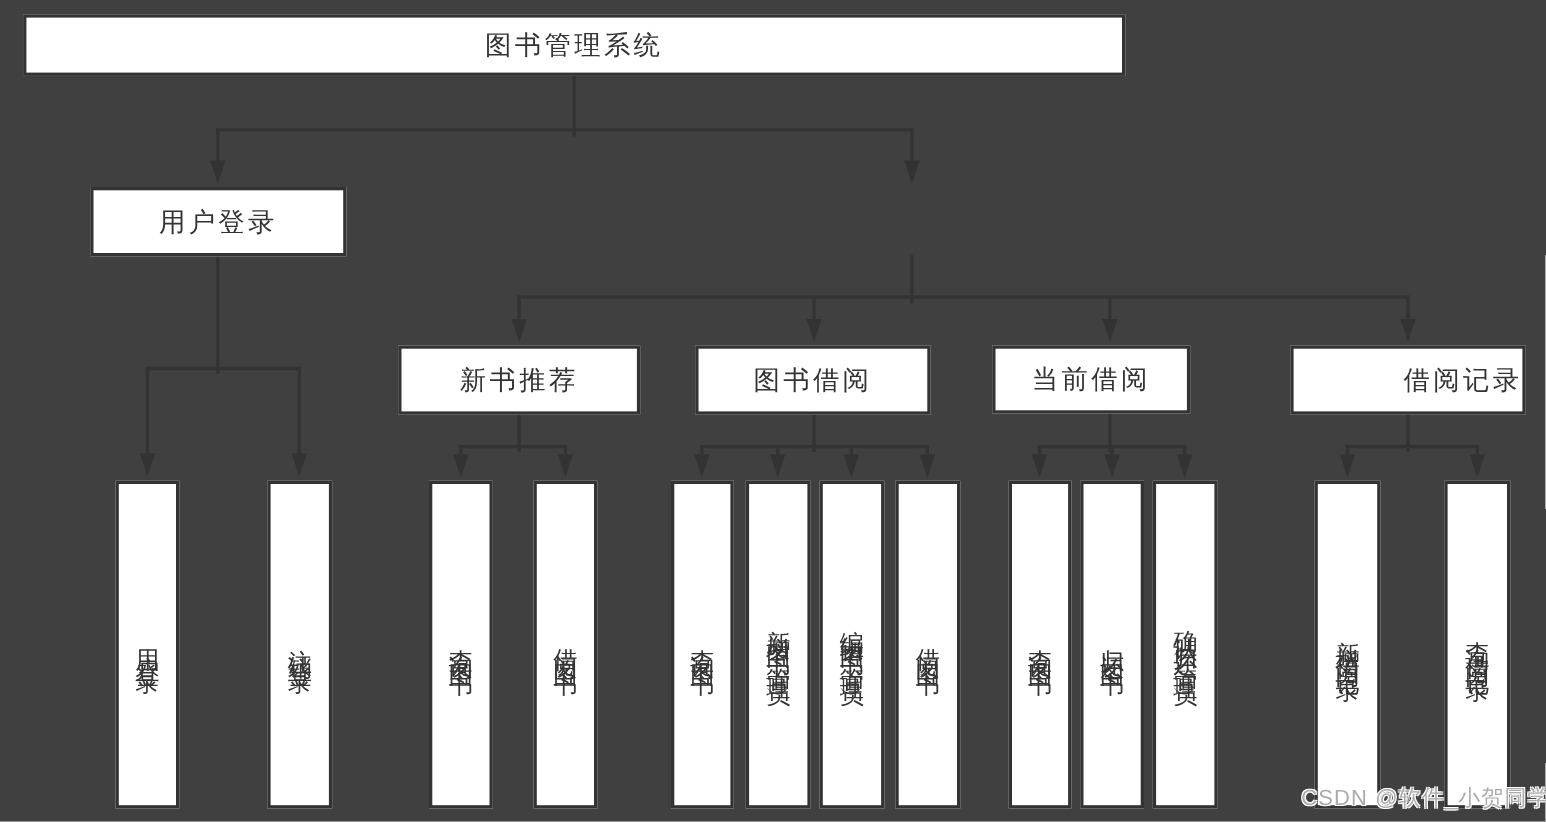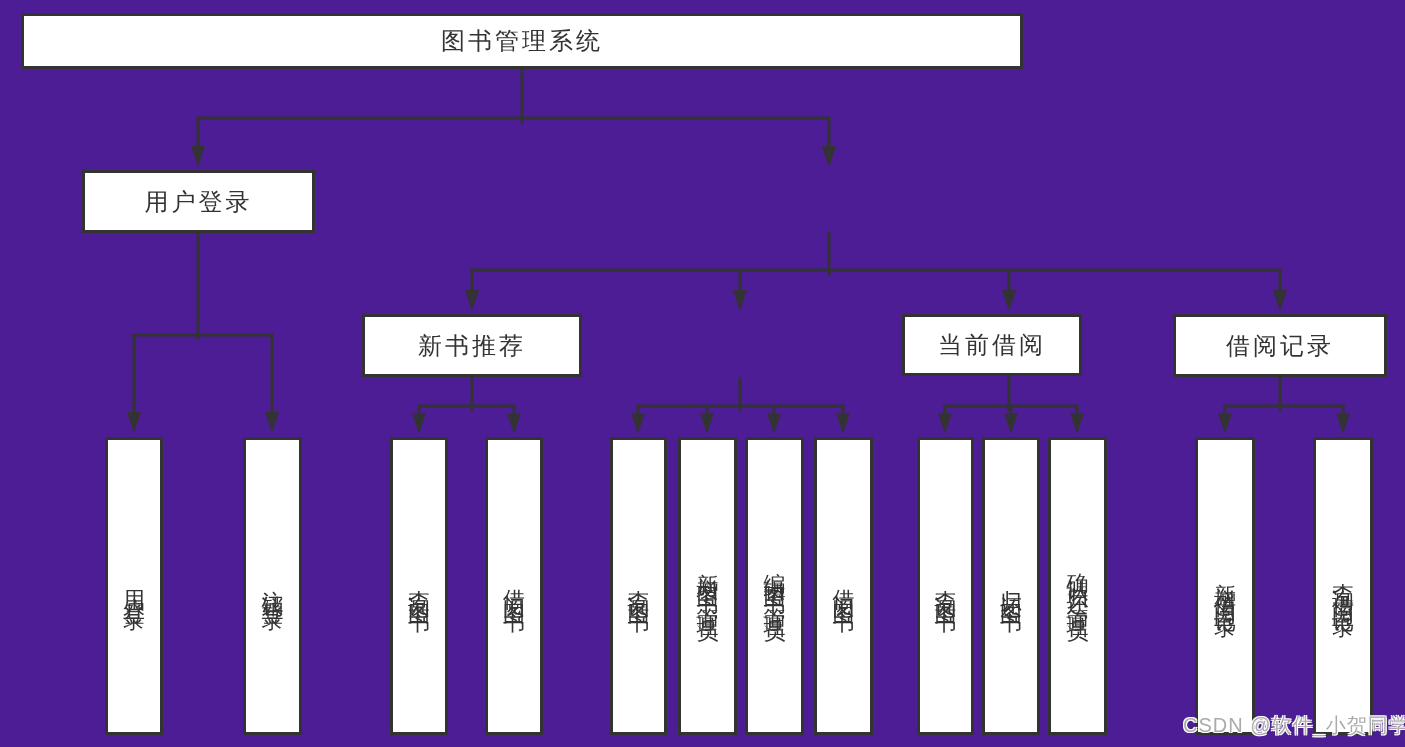--- a/index.html
+++ b/index.html
@@ -1,19 +1,19 @@
 <!DOCTYPE html>
 <html><head>
 <meta charset="utf-8">
 <style>
   html,body{margin:0;padding:0;background:#ffffff;}
   #canvas{
     position:relative;
     width:1405px;height:747px;
-    background:#4c1d95;
+    background:#404040;
     font-family:"Liberation Sans","DejaVu Sans",sans-serif;
     overflow:hidden;
   }
   #wires{position:absolute;left:0;top:0;width:1405px;height:747px;}
   .node{
     position:absolute;
     box-sizing:border-box;
     border:3px solid #333333;
     background:#ffffff;
     display:flex;align-items:center;justify-content:center;
@@ -33,21 +33,21 @@
     line-height:1;
     color:#333333;
   }
   
   .n-root  {left:21px;  top:13px;  width:1002px; height:56px;}
   .n-login {left:82px;  top:170px; width:233px;  height:63px;}
   .n-mgmt  {left:711px; top:170px; width:237px;  height:62px;}
   .n-s0{left:362px;  top:314px; width:220px; height:63px;}
   .n-s1{left:632px;  top:314px; width:214px; height:63px;}
   .n-s2{left:902px;  top:314px; width:180px; height:62px;}
-  .n-s3{left:1173px; top:314px; width:214px; height:63px;}
+  .n-s3{left:1173px; top:314px; width:214px; height:63px;justify-content:flex-end;}
   .leaf{top:437px;height:298px;}
   .n-u0  {left:105px;  width:58px;}
   .n-u1  {left:243px;  width:59px;}
   .n-s0c0{left:390px;  width:58px;}
   .n-s0c1{left:485px;  width:58px;}
   .n-s1c0{left:610px;  width:57px;}
   .n-s1c1{left:678px;  width:59px;}
   .n-s1c2{left:745px;  width:59px;}
   .n-s1c3{left:814px;  width:59px;}
   .n-s2c0{left:917px;  width:57px;}
@@ -148,20 +148,23 @@
     <span class="h-label">图书管理系统</span>
   </div>
 
   <div class="node n-login">
     <span class="h-label">用户登录</span>
   </div>
 
   <div class="node n-s0">
     <span class="h-label">新书推荐</span>
   </div>
+  <div class="node n-s1">
+    <span class="h-label">图书借阅</span>
+  </div>
   <div class="node n-s2">
     <span class="h-label">当前借阅</span>
   </div>
   <div class="node n-s3">
     <span class="h-label">借阅记录</span>
   </div>
 
   <div class="node leaf n-u0">
     <span class="v-label">用户登录</span>
   </div>

